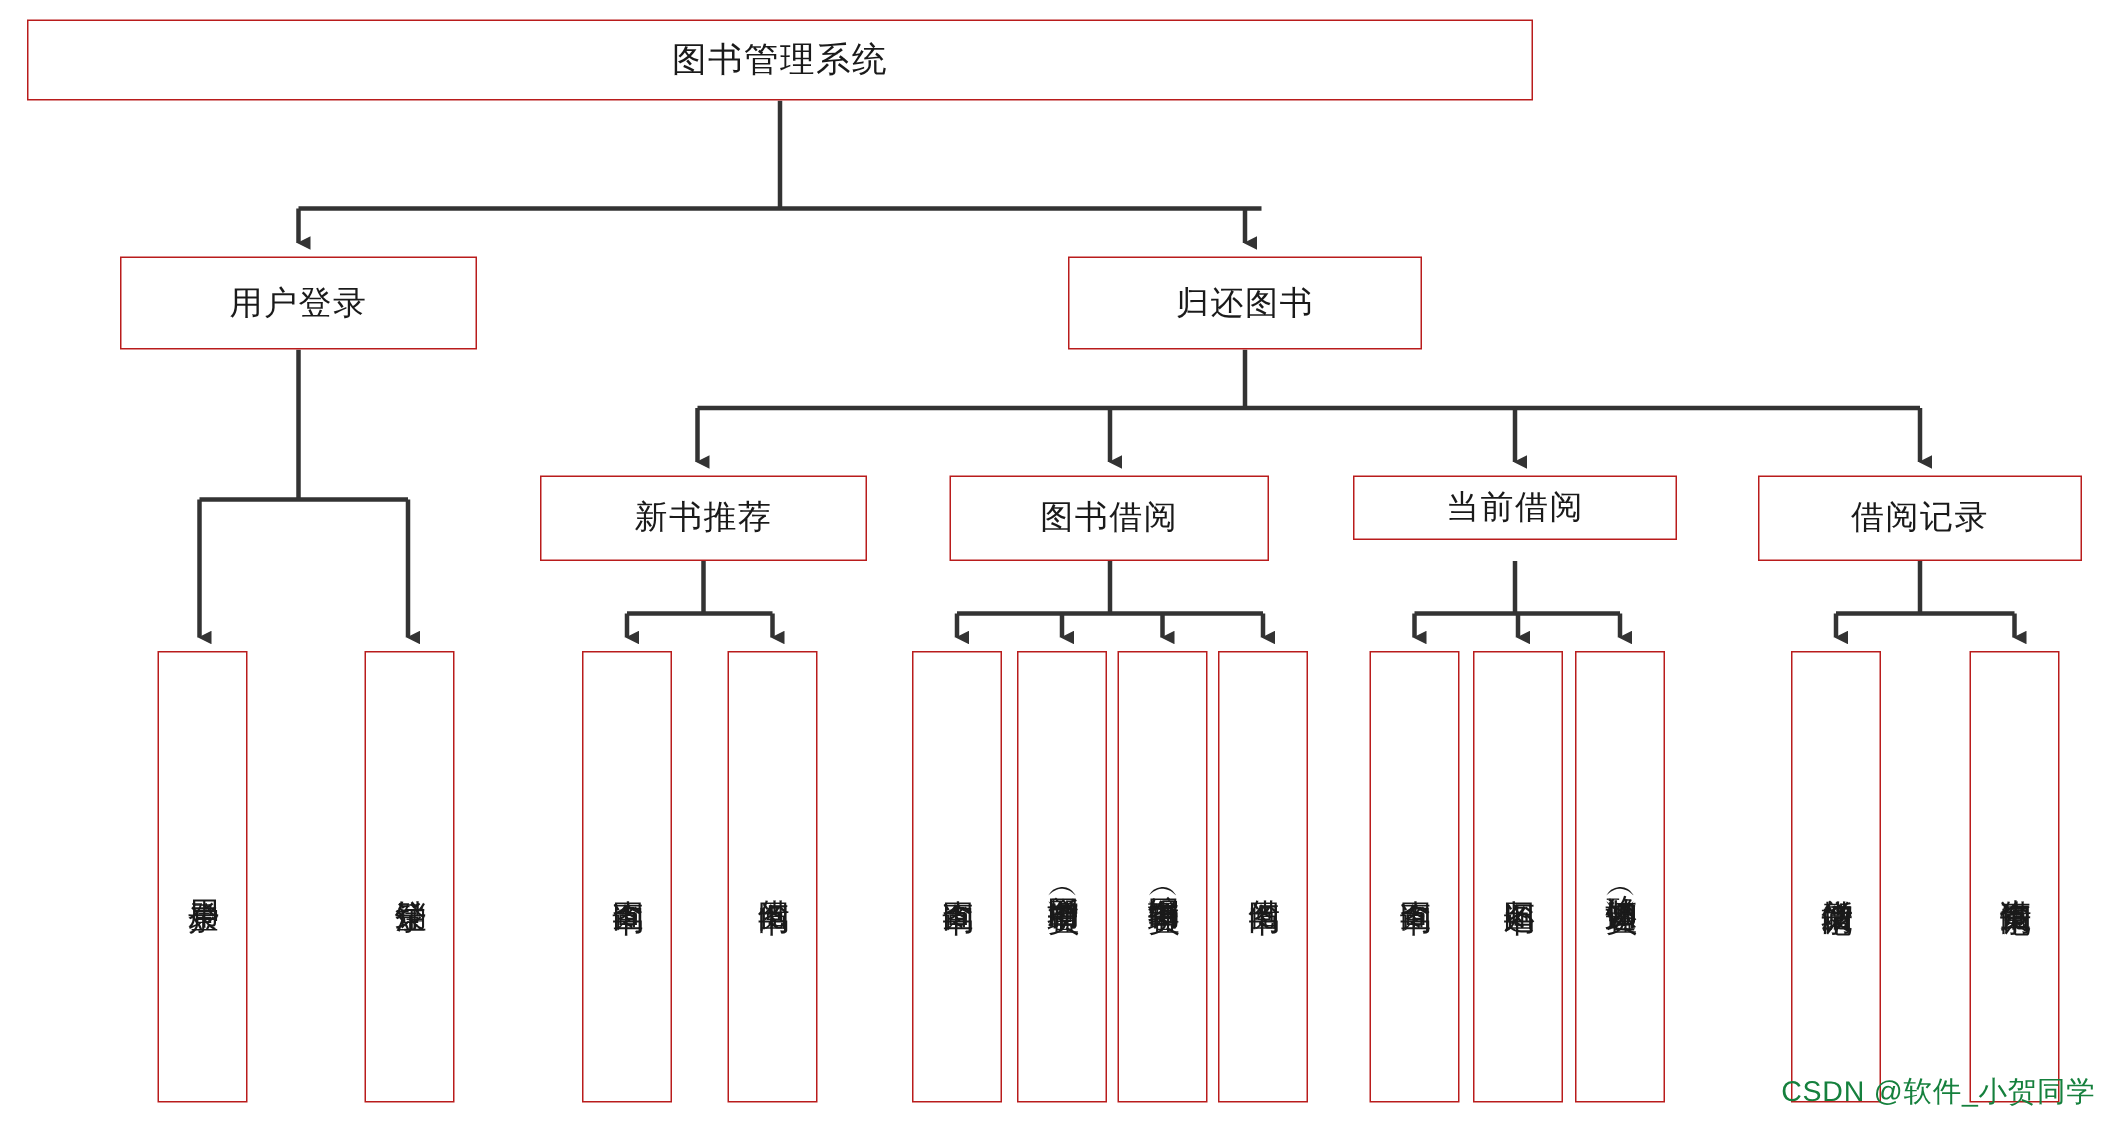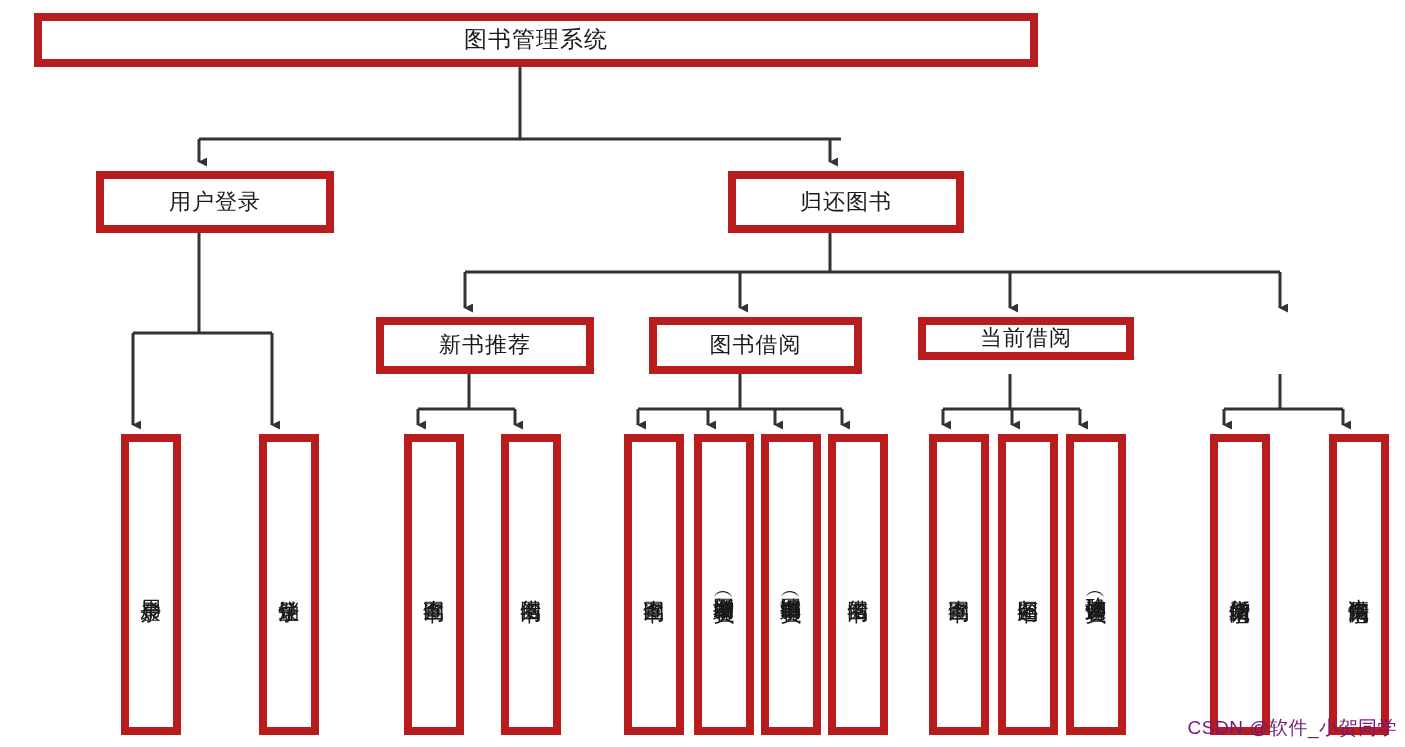--- a/index.html
+++ b/index.html
@@ -23,26 +23,25 @@
     left: 0;
     top: 0;
     width: 1405px;
     height: 747px;
     pointer-events: none;
   }
   .node {
     position: absolute;
     box-sizing: border-box;
     background: #ffffff;
-    border: 8px solid #b91c1c;
+    border: 1px solid #b91c1c;
     display: flex;
     align-items: center;
     justify-content: center;
     color: #1a1a1a;
-    margin-left: 16px;
   }
   .node-h {
     font-size: 22px;
     line-height: 1.2;
     letter-spacing: 1px;
     white-space: nowrap;
   }
   .node-v {
     font-size: 21px;
     line-height: 1.22;
@@ -61,21 +60,21 @@
     text-align: center;
   }
   #root-node {
     font-size: 23px;
   }
   #watermark {
     position: absolute;
     right: 8px;
     bottom: 6px;
     font-size: 19px;
-    color: #701a75;
+    color: #15803d;
     letter-spacing: 0.5px;
     white-space: nowrap;
     user-select: none;
   }
 </style>
 </head>
 <body>
 
 <div id="diagram-canvas">
 
@@ -142,20 +141,23 @@
 
   <div class="node node-h" style="left:360px; top:317px; width:218px; height:57px;">
     <span>新书推荐</span>
   </div>
   <div class="node node-h" style="left:633px; top:317px; width:213px; height:57px;">
     <span>图书借阅</span>
   </div>
   <div class="node node-h" style="left:902px; top:317px; width:216px; height:43px;">
     <span>当前借阅</span>
   </div>
+  <div class="node node-h" style="left:1172px; top:317px; width:216px; height:57px;">
+    <span>借阅记录</span>
+  </div>
 
   <div class="node node-v" style="left:105px; top:434px; width:60px; height:301px;">
     <span>用户登录</span>
   </div>
   <div class="node node-v" style="left:243px; top:434px; width:60px; height:301px;">
     <span>注销登录</span>
   </div>
   <div class="node node-v" style="left:388px; top:434px; width:60px; height:301px;">
     <span>查询图书</span>
   </div>

